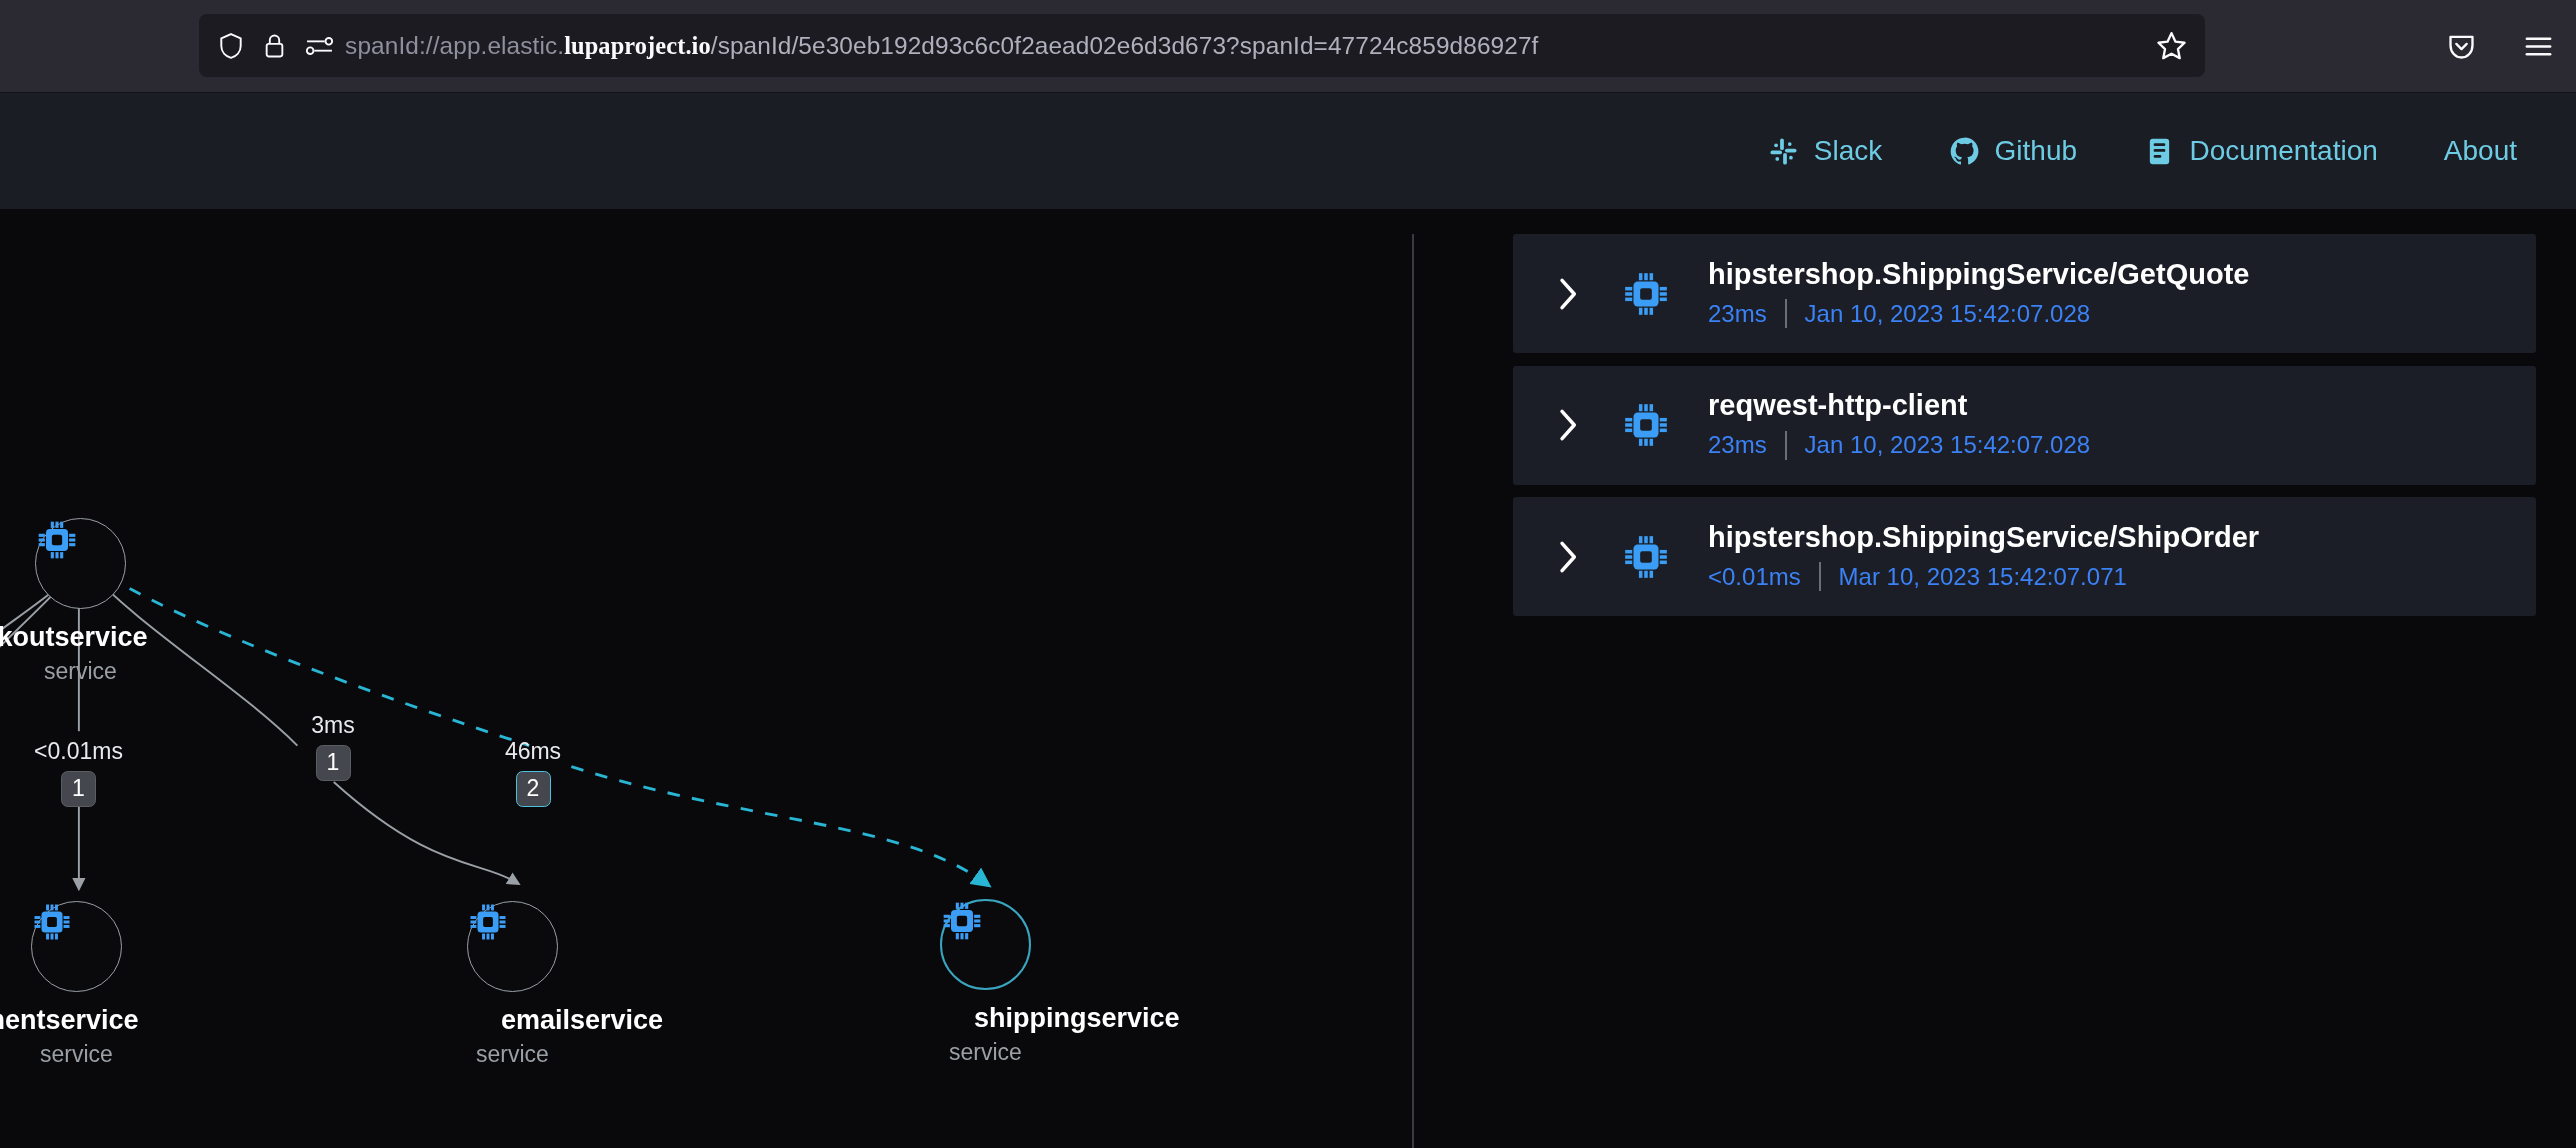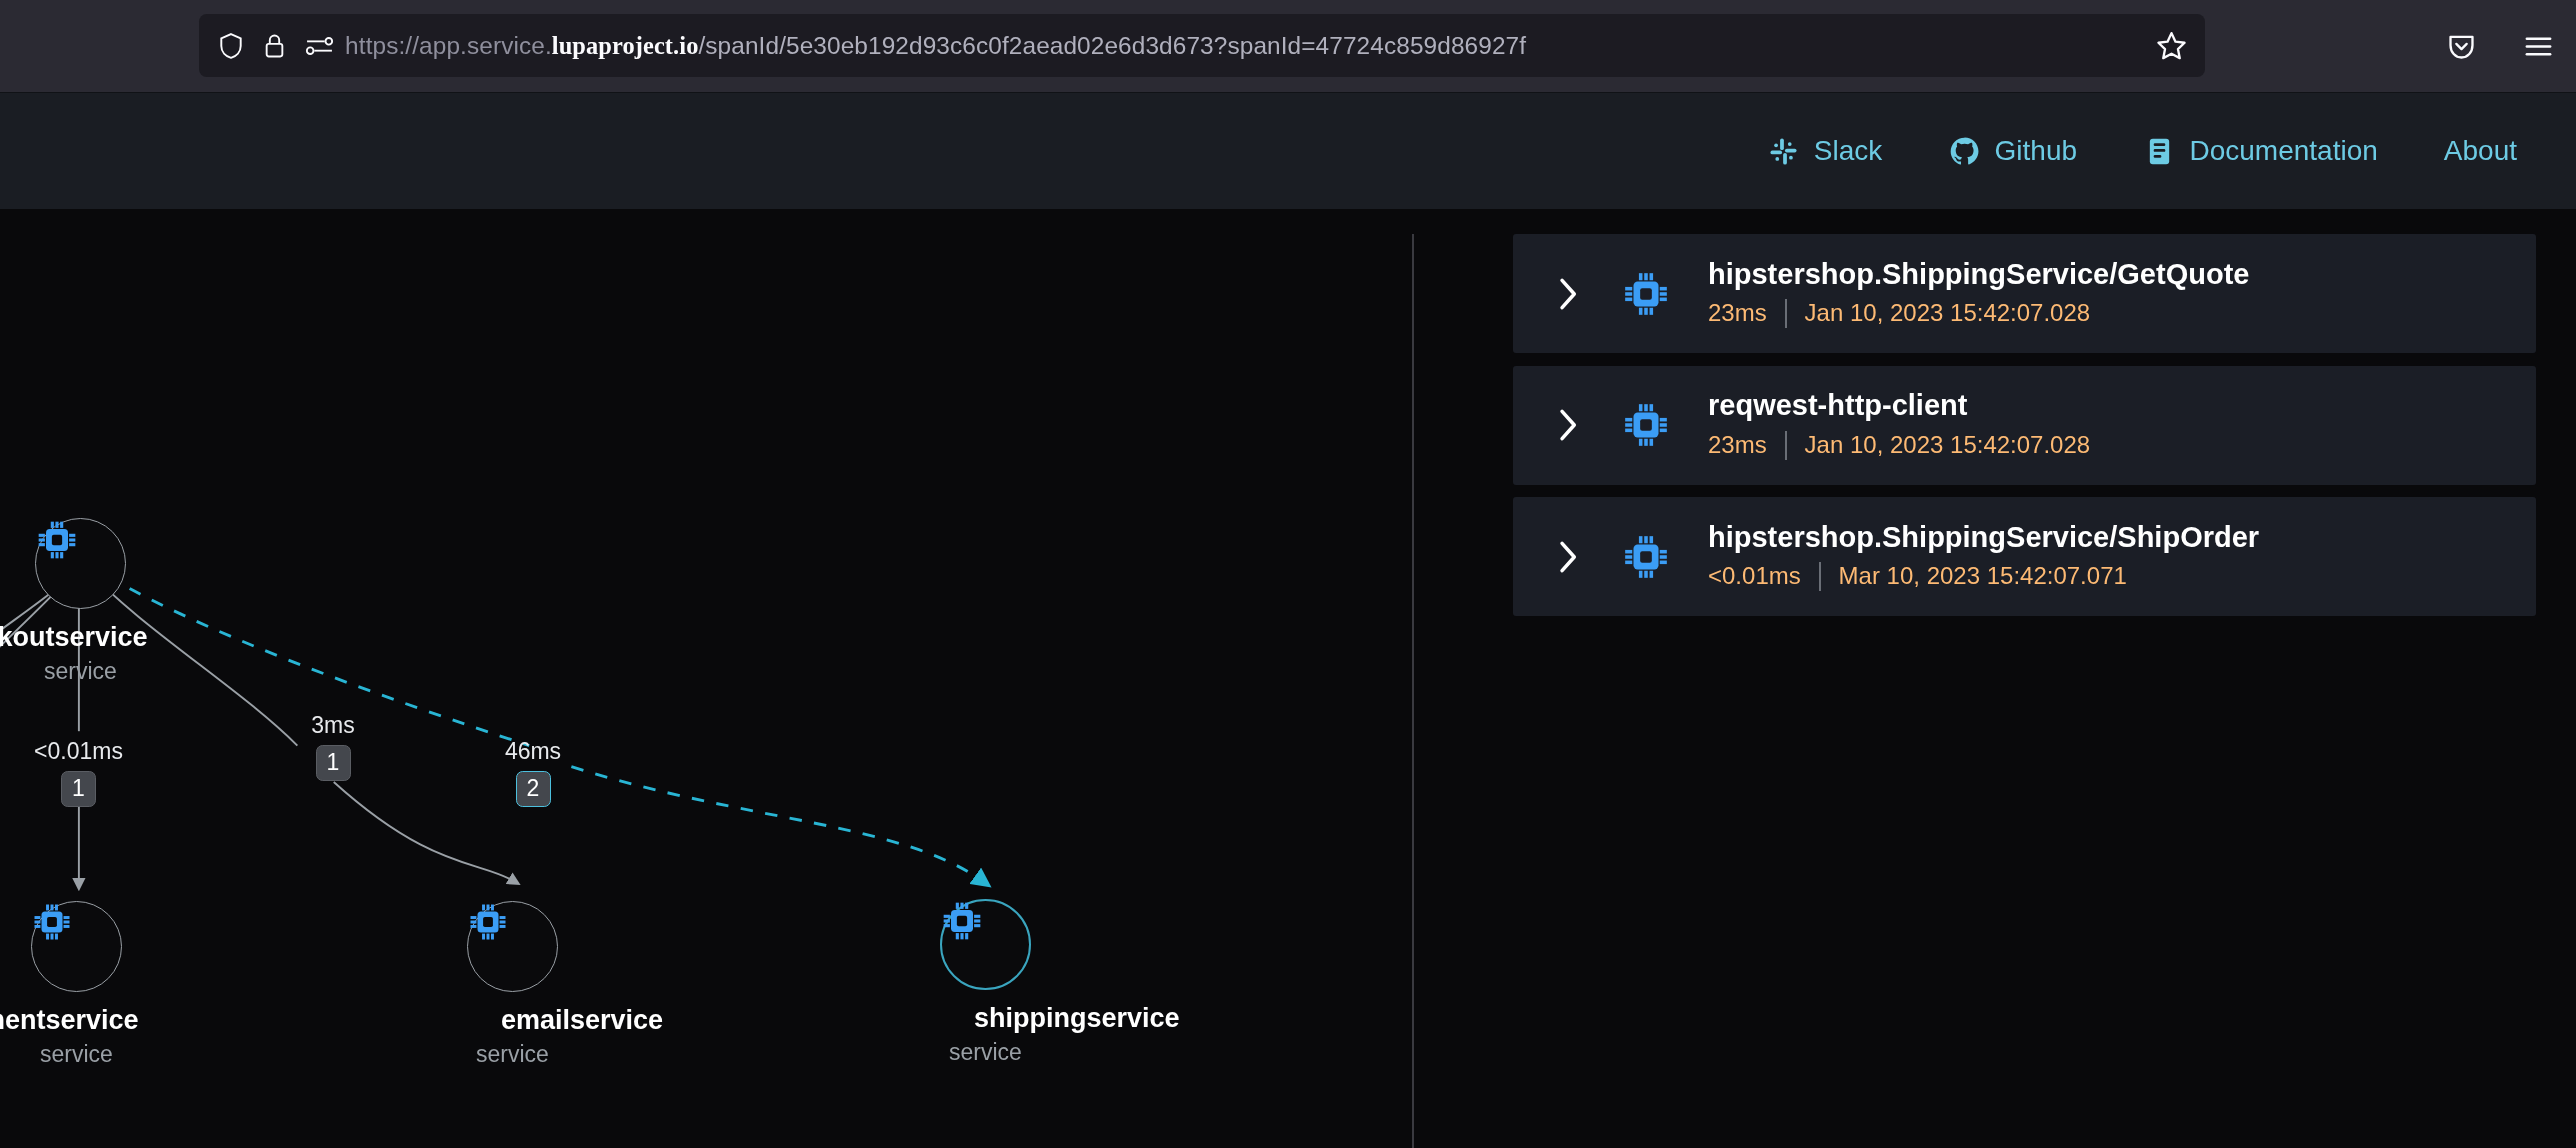--- a/index.html
+++ b/index.html
@@ -154,22 +154,22 @@
     display: flex; align-items: center; justify-content: center;
     flex: 0 0 auto;
     margin-right: 35px;
   }
   .span-body { display: flex; flex-direction: column; justify-content: center; gap: 9.6px; }
   .span-title {
     font-size: 29px; font-weight: bold; color: #ffffff;
     line-height: 1.05; white-space: nowrap;
   }
   .span-meta {
-    display: flex; align-items: flex-start;
-    font-size: 24px; color: #fdba74;
+    display: flex; align-items: center;
+    font-size: 24px; color: #3b82f6;
     white-space: nowrap;
   }
   .span-sep {
     display: inline-block;
     width: 1.9px; height: 29px;
     background: #6a6e76;
     margin: 0 18px;
   }
 </style>
 </head>
@@ -191,21 +191,21 @@
       </span>
       <span class="urlbar-icon">
         <svg width="29" height="23" viewBox="0 0 28 22" fill="none" stroke="#fbfbfe" stroke-width="1.8">
           <line x1="2" y1="7" x2="19" y2="7"></line>
             <circle cx="23" cy="7" r="3.2"></circle>
           <line x1="9" y1="16" x2="26" y2="16"></line>
             <circle cx="5" cy="16" r="3.2"></circle>
         </svg>
       </span>
     </div>
-    <span class="url-text"><span>https://app.service.</span><span class="domain-strong">lupaproject.io</span><span class="domain-dim">/spanId/5e30eb192d93c6c0f2aead02e6d3d673?spanId=47724c859d86927f</span></span>
+    <span class="url-text"><span>spanId://app.elastic.</span><span class="domain-strong">lupaproject.io</span><span class="domain-dim">/spanId/5e30eb192d93c6c0f2aead02e6d3d673?spanId=47724c859d86927f</span></span>
     <span class="star-btn">
       <svg width="33" height="33" viewBox="0 0 24 24" fill="none" stroke="#fbfbfe" stroke-width="1.7" stroke-linejoin="round">
         <path d="M12 3 L14.9 9.2 L21.5 10 L16.7 14.6 L18 21.2 L12 18 L6 21.2 L7.3 14.6 L2.5 10 L9.1 9.2 Z"></path>
       </svg>
     </span>
   </div>
   <div class="chrome-right">
     <span class="chrome-btn">
       <svg width="31" height="31" viewBox="0 0 24 24" fill="none" stroke="#fbfbfe" stroke-width="1.8" stroke-linecap="round" stroke-linejoin="round">
         <path d="M3.5 4.5 H20.5 V11 C20.5 16.5 16.7 20.5 12 20.5 C7.3 20.5 3.5 16.5 3.5 11 Z"></path>

